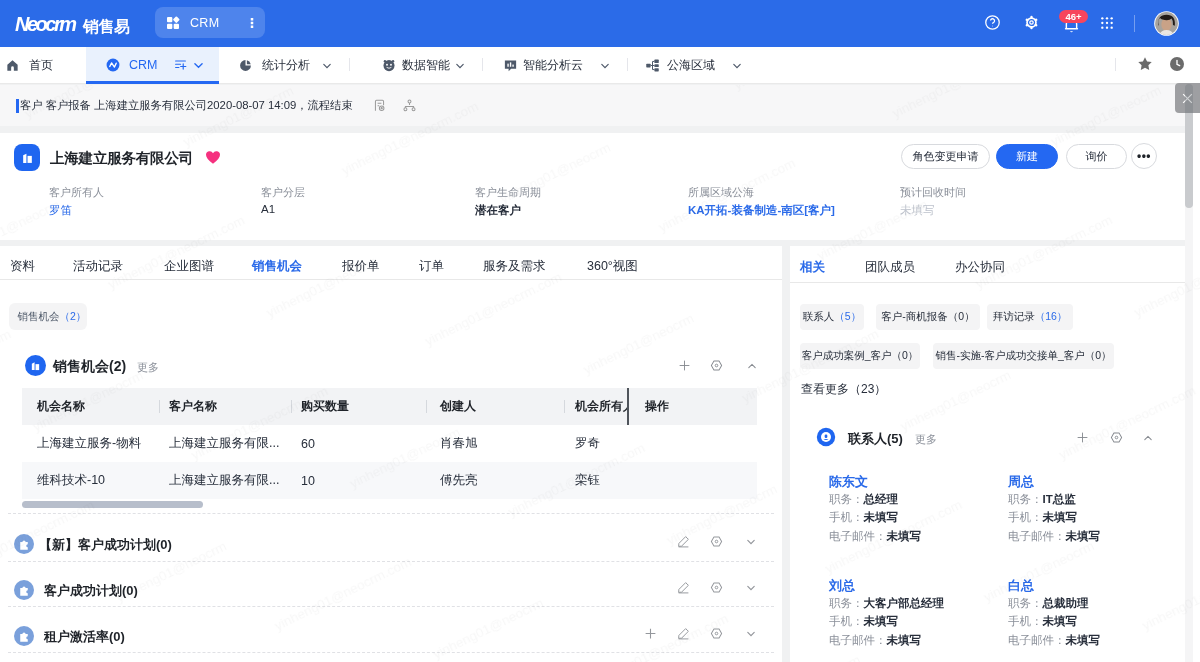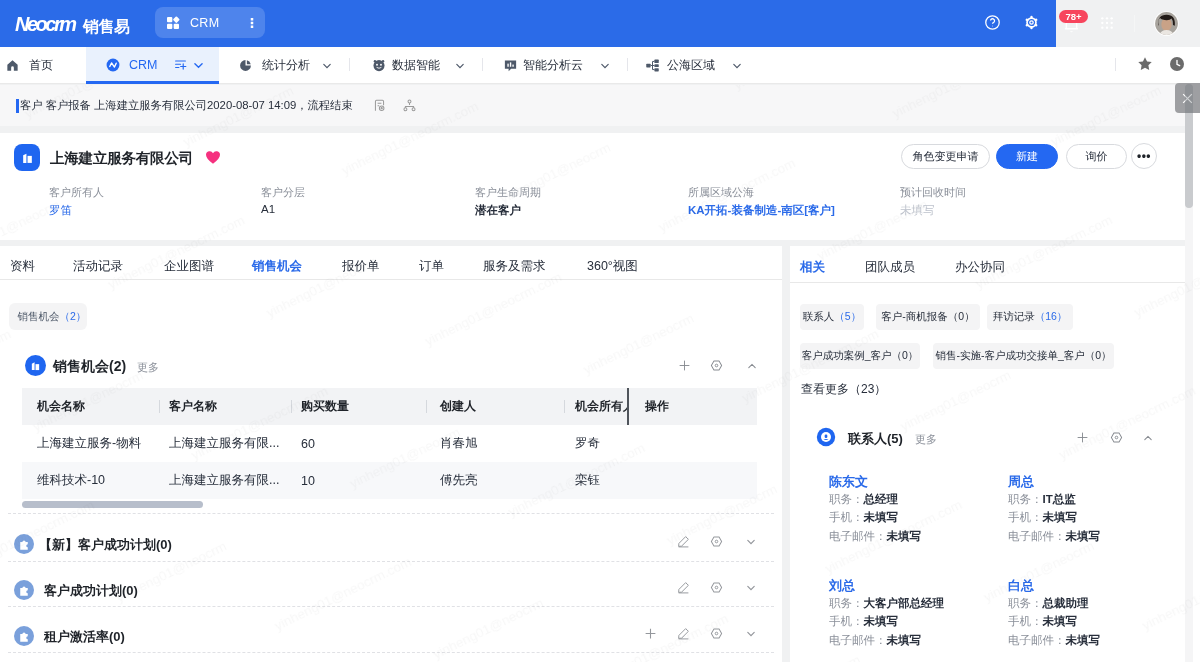--- a/index.html
+++ b/index.html
@@ -1,20 +1,20 @@
 <!DOCTYPE html>
 <html><head>
 <meta charset="utf-8">
 <style>
 *{margin:0;padding:0;box-sizing:border-box}
 html,body{width:1200px;height:662px;overflow:hidden;background:#F0F1F2;font-family:"Liberation Sans",sans-serif}
 .abs{position:absolute}
 body{position:relative}
 svg{display:block}
-#topbar{left:0;top:0;width:1056px;height:47px;background:#2B6BE8}
+#topbar{left:0;top:0;width:1200px;height:47px;background:#2B6BE8}
 #appchip{left:155px;top:7px;width:110px;height:31px;background:rgba(255,255,255,.17);border-radius:8px;display:flex;align-items:center}
 #appchip .txt{color:#fff;font-size:12.5px;margin-left:9px;letter-spacing:.3px}
 #searchbox{left:752px;top:11px;width:204px;height:25px;background:rgba(255,255,255,.2);border-radius:13px;display:flex;align-items:center;color:rgba(255,255,255,.93);font-size:11.5px;white-space:nowrap}
 #badge{left:1059px;top:10px;width:29px;height:13px;background:#F7455D;border-radius:7px;color:#fff;font-size:9.5px;text-align:center;line-height:13px;font-weight:bold}
 #tbsep{left:1134px;top:15px;width:1px;height:17px;background:rgba(255,255,255,.35)}
 #nav{left:0;top:47px;width:1200px;height:37px;background:#fff;border-bottom:1px solid #E9E9E9}
 .navitem{position:absolute;top:1px;height:34px;display:flex;align-items:center;font-size:12px;color:#272E3B}
 #crmtab{left:86px;width:133px;height:34px;background:#E9F1FD}
 #crmline{left:86px;top:34px;width:133px;height:3px;background:#2468F2}
 .navsep{position:absolute;top:11px;width:1px;height:13px;background:#E5E6EB}
@@ -105,21 +105,21 @@
       <rect x="10.3" y="2.6" width="3.4" height="4.2" rx="1.7" transform="rotate(300 12 12)"></rect>
     </g>
     <circle cx="12" cy="12" r="6.3" fill="none" stroke="#fff" stroke-width="2.4"></circle>
     <circle cx="12" cy="12" r="2.4" fill="none" stroke="#fff" stroke-width="1.8"></circle>
   </svg>
   <svg class="abs" style="left:1062px;top:16px" width="19" height="19" viewBox="0 0 24 24" fill="none" stroke="#fff" stroke-width="1.8">
     <path d="M5.5 16 v-6 a6.5 6.5 0 0 1 13 0 v6" stroke-linejoin="round"></path>
     <path d="M4.5 16.2 h15" stroke-linecap="round"></path>
     <path d="M10.2 19.3 a2 2 0 0 0 3.6 0z" fill="#fff" stroke="none"></path>
   </svg>
-  <div id="badge" class="abs">78+</div>
+  <div id="badge" class="abs">46+</div>
   <svg class="abs" style="left:1100px;top:16px" width="14" height="14" viewBox="0 0 24 24" fill="#fff">
     <circle cx="4" cy="4" r="2"></circle>
       <circle cx="12" cy="4" r="2"></circle>
       <circle cx="20" cy="4" r="2"></circle>
     <circle cx="4" cy="12" r="2"></circle>
       <circle cx="12" cy="12" r="2"></circle>
       <circle cx="20" cy="12" r="2"></circle>
     <circle cx="4" cy="20" r="2"></circle>
       <circle cx="12" cy="20" r="2"></circle>
       <circle cx="20" cy="20" r="2"></circle>
@@ -166,21 +166,21 @@
   <div class="navitem" style="left:239px">
     <svg width="13" height="13" viewBox="0 0 24 24" fill="#4E5969" style="margin-right:10px">
       <path d="M12 2 A10 10 0 1 0 22 12 L12 12 Z"></path>
       <path d="M14.5 2.3 A10 10 0 0 1 21.7 9.5 L14.5 9.5 Z"></path>
     </svg>统计分析
   </div>
   <svg class="abs" style="left:322px;top:15px" width="10" height="8" viewBox="0 0 24 20" fill="none" stroke="#4E5969" stroke-width="3" stroke-linecap="round">
       <path d="M4 6 l8 8 8-8"></path>
     </svg>
   <div class="navsep" style="left:349px"></div>
-  <div class="navitem" style="left:372px">
+  <div class="navitem" style="left:382px">
     <svg width="14" height="14" viewBox="0 0 24 24" style="margin-right:6px">
       <circle cx="12" cy="13" r="9.5" fill="#4E5969"></circle>
       <circle cx="5" cy="5.5" r="2" fill="#4E5969"></circle>
         <circle cx="19" cy="5.5" r="2" fill="#4E5969"></circle>
       <circle cx="8.6" cy="11.5" r="1.6" fill="#fff"></circle>
         <circle cx="15.4" cy="11.5" r="1.6" fill="#fff"></circle>
       <path d="M8.5 16.5 q3.5 2.5 7 0" stroke="#fff" stroke-width="1.5" fill="none" stroke-linecap="round"></path>
     </svg>数据智能
   </div>
   <svg class="abs" style="left:455px;top:15px" width="10" height="8" viewBox="0 0 24 20" fill="none" stroke="#4E5969" stroke-width="3" stroke-linecap="round">

